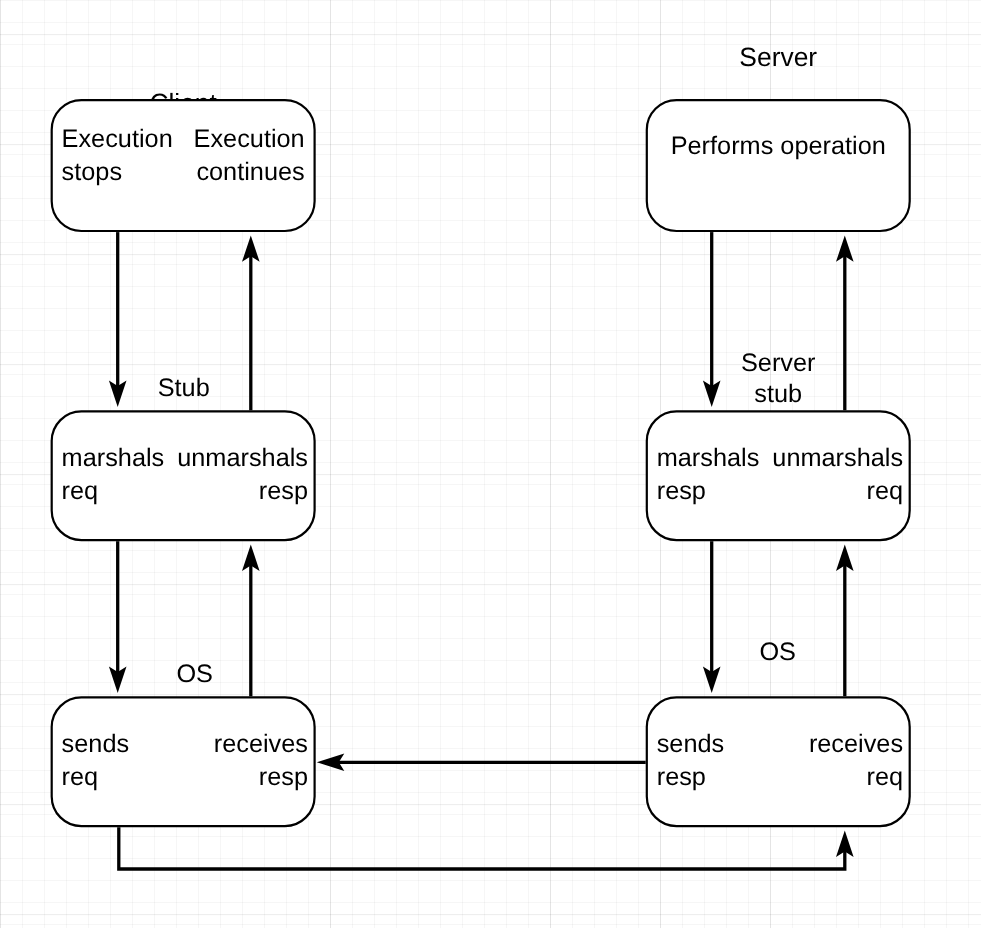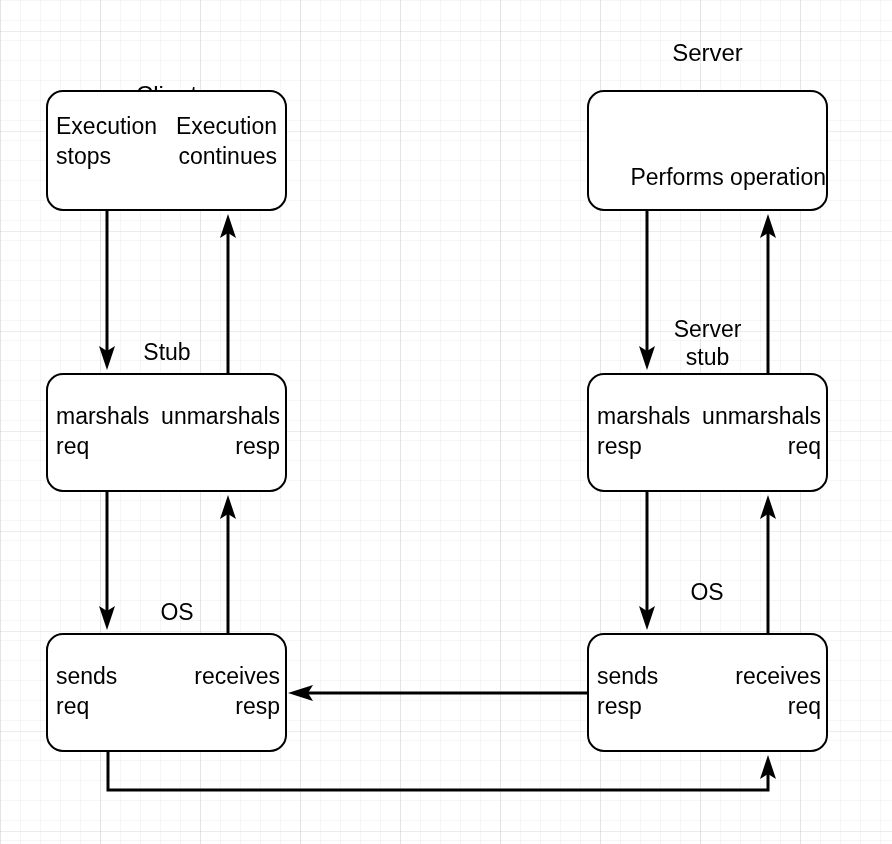--- a/index.html
+++ b/index.html
@@ -38,32 +38,31 @@
     font-size: 24px;
     line-height: 28px;
     color: #000000;
     text-align: center;
     white-space: nowrap;
   }
   .node {
     position: absolute;
     box-sizing: border-box;
     border: 2.6px solid #000000;
-    border-radius: 17px;
+    border-radius: 28px;
     background: #ffffff;
   }
   .node-center {
     position: absolute;
     left: 0;
     right: 0;
-    text-align: right;
+    text-align: center;
     font-size: 23px;
     line-height: 30px;
     color: #000000;
-    margin-top: 45px;
   }
   .corner-label {
     position: absolute;
     font-size: 23px;
     line-height: 30px;
     color: #000000;
     white-space: pre-line;
   }
   .corner-left {
     text-align: left;

